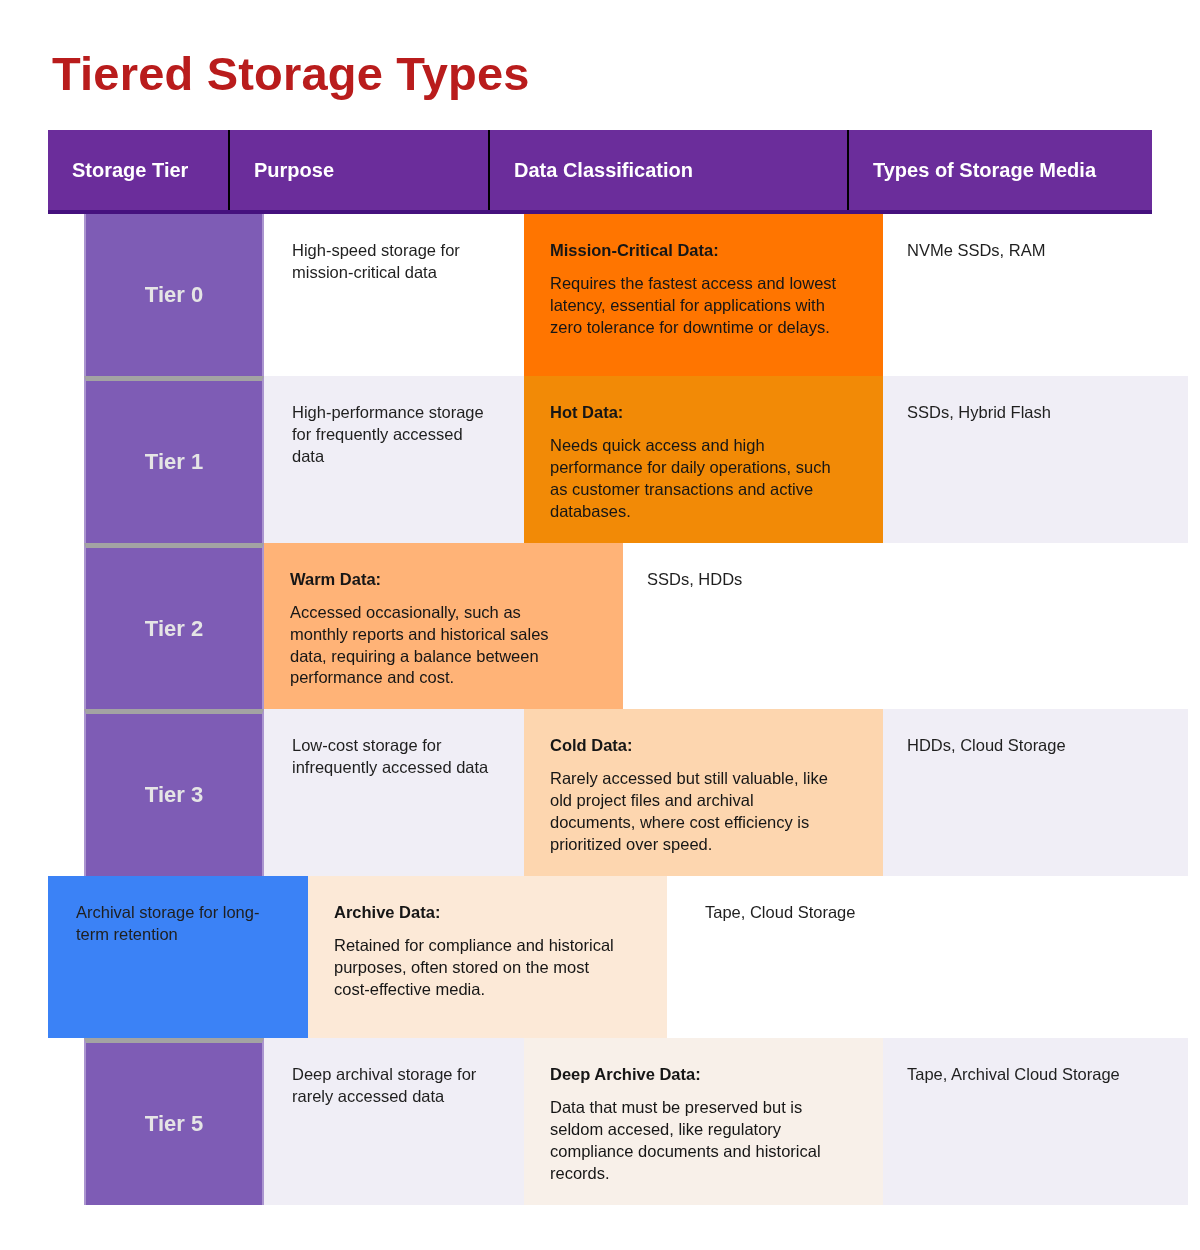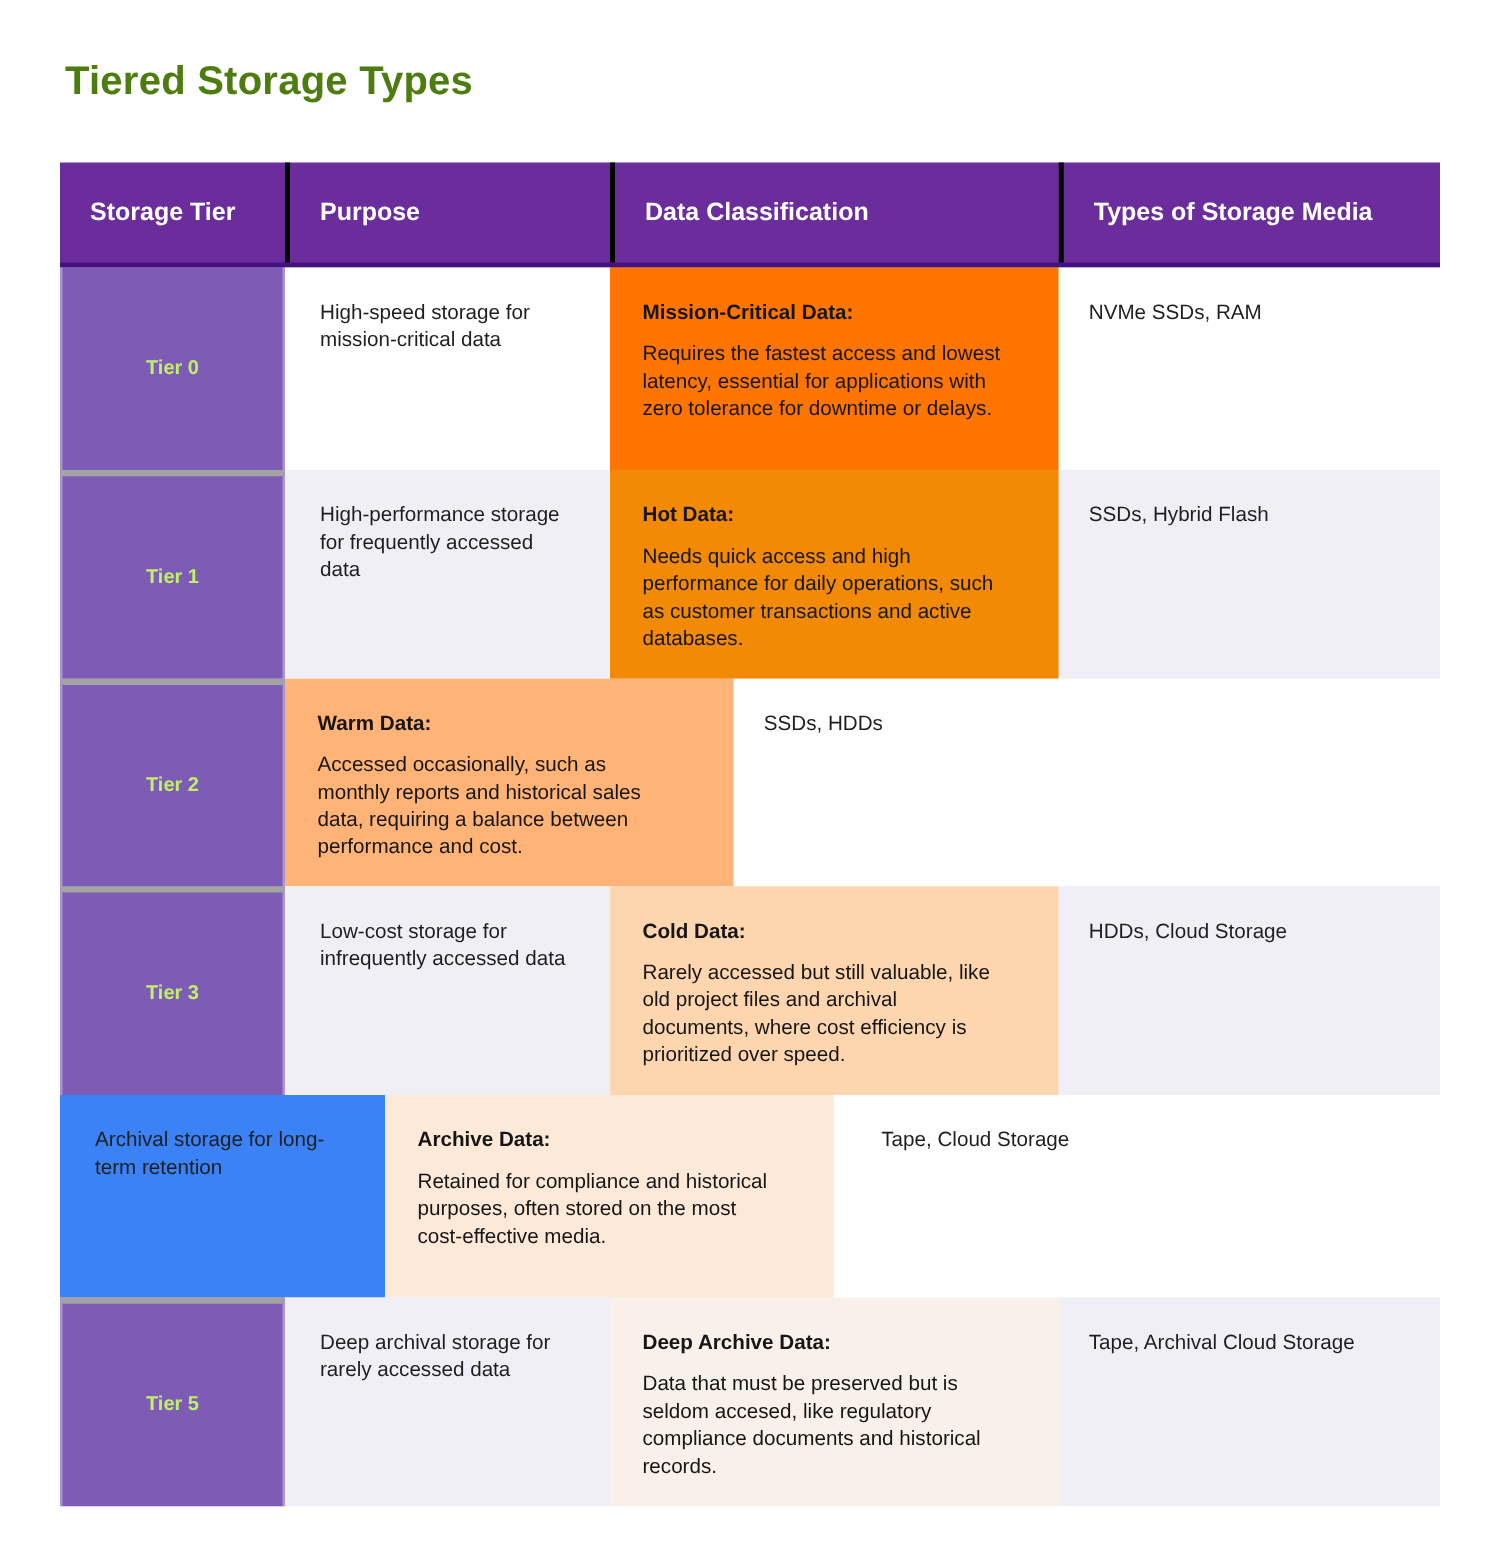--- a/index.html
+++ b/index.html
@@ -12,24 +12,24 @@
     position: relative;
     width: 1200px;
     height: 1250px;
     background: #ffffff;
     overflow: hidden;
   }
   .page-title {
     position: absolute;
     left: 52px;
     top: 46px;
-    font-size: 32px;
+    font-size: 47px;
     font-weight: 800;
     letter-spacing: 0.2px;
-    color: #4d7c0f;
+    color: #b91c1c;
   }
   .storage-table {
     position: absolute;
     left: 48px;
     top: 130px;
     width: 1104px;
     display: flex;
     flex-direction: column;
   }
   .header-row {
@@ -37,40 +37,41 @@
     height: 84px;
     border-bottom: 4px solid #45117e;
   }
   .header-cell {
     display: flex;
     align-items: center;
     padding-left: 24px;
     color: #ffffff;
     font-size: 20px;
     font-weight: 700;
-    border-left: 4px solid #000000;
+    border-left: 2px solid #000000;
   }
   .header-cell:first-child { border-left: none; }
   .col-tier  { width: 180px; flex: 0 0 180px; }
   .col-purpose { width: 260px; flex: 0 0 260px; }
   .col-class { width: 359px; flex: 0 0 359px; }
   .col-media { width: 305px; flex: 0 0 305px; }
   .body-row {
     display: flex;
     min-height: 162px;
   }
   .tier-cell {
     display: flex;
     align-items: center;
     justify-content: center;
-    color: #bef264;
-    font-size: 16px;
+    color: #e5e5e5;
+    font-size: 22px;
     font-weight: 700;
     border-left: 2px solid rgba(255,255,255,0.35);
     border-right: 2px solid rgba(255,255,255,0.35);
+    margin-left: 36px;
   }
   .body-row + .body-row .tier-cell {
     border-top: 5px solid #a3a3a3;
   }
   .purpose-cell {
     padding: 26px 30px 24px 28px;
     font-size: 16.5px;
     line-height: 1.33;
     color: #1f1f1f;
   }

